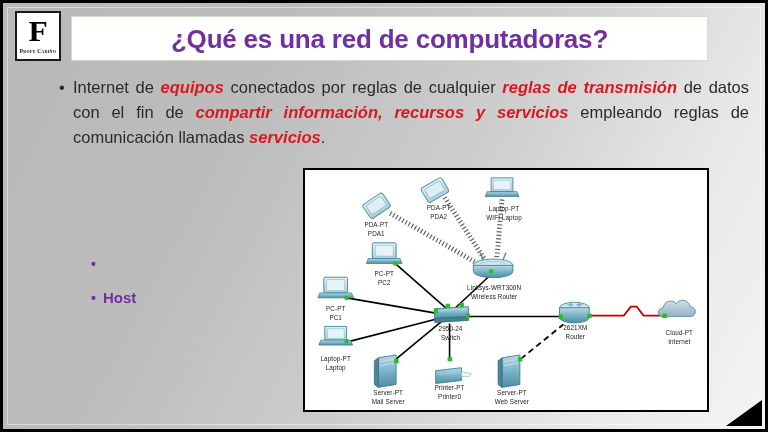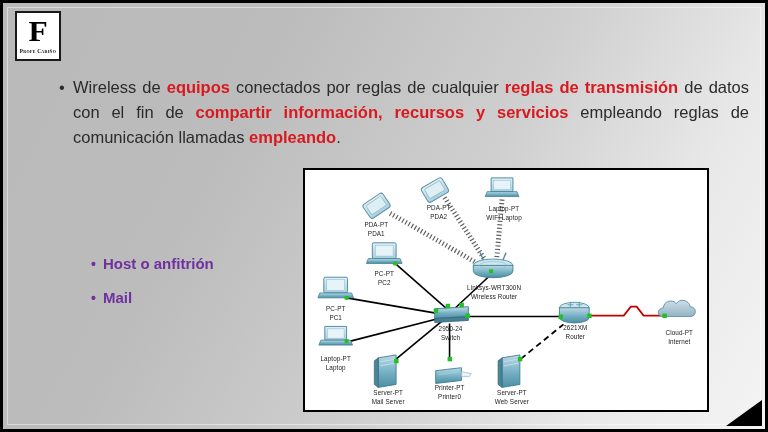--- a/index.html
+++ b/index.html
@@ -114,20 +114,21 @@
     position: absolute;
     left: 0;
     top: 0;
     color: #2b2b2b;
     font-size: 16.5px;
     line-height: 25px;
   }
   .hl {
     color: #d9191f;
     font-weight: bold;
+    font-style: italic;
   }
 
   
   #term-list {
     position: absolute;
     left: 88px;
     top: 252px;
     width: 200px;
   }
   .term-item {
@@ -190,36 +191,38 @@
 
 <div id="slide">
 
   <div id="inner-bevel"></div>
 
   <div id="logo-badge">
     <div id="logo-glyph">F</div>
     <div id="logo-caption">Profe Cariño</div>
   </div>
 
+  <div id="title-plate">
+    <div id="title-text">¿Qué es una red de computadoras?</div>
+  </div>
 
   <div id="body-block">
     <p id="body-para">
       <span id="body-bullet">•</span>
-      <span id="body-rich"><span>Wireless de </span><span class="hl">equipos</span><span> conectados por reglas de cualquier </span><span class="hl">reglas de transmisión</span><span> de datos con el fin de </span><span class="hl">compartir información, recursos y servicios</span><span> empleando reglas de comunicación llamadas </span><span class="hl">empleando</span><span>.</span></span>
+      <span id="body-rich"><span>Internet de </span><span class="hl">equipos</span><span> conectados por reglas de cualquier </span><span class="hl">reglas de transmisión</span><span> de datos con el fin de </span><span class="hl">compartir información, recursos y servicios</span><span> empleando reglas de comunicación llamadas </span><span class="hl">servicios</span><span>.</span></span>
     </p>
   </div>
 
   <div id="term-list">
     <div class="term-item">
       <span class="term-dot">•</span>
-      <span>Host o anfitrión</span>
     </div>
     <div class="term-item">
       <span class="term-dot">•</span>
-      <span>Mail</span>
+      <span>Host</span>
     </div>
   </div>
 
   <div id="diagram-panel">
     <svg id="diagram-svg" viewBox="0 0 406 244" preserveAspectRatio="none">
 
       <defs>
         <linearGradient id="gBody" x1="0" y1="0" x2="0" y2="1">
           <stop offset="0%" stop-color="#bcd9e4"></stop>
           <stop offset="55%" stop-color="#74b0c4"></stop>

